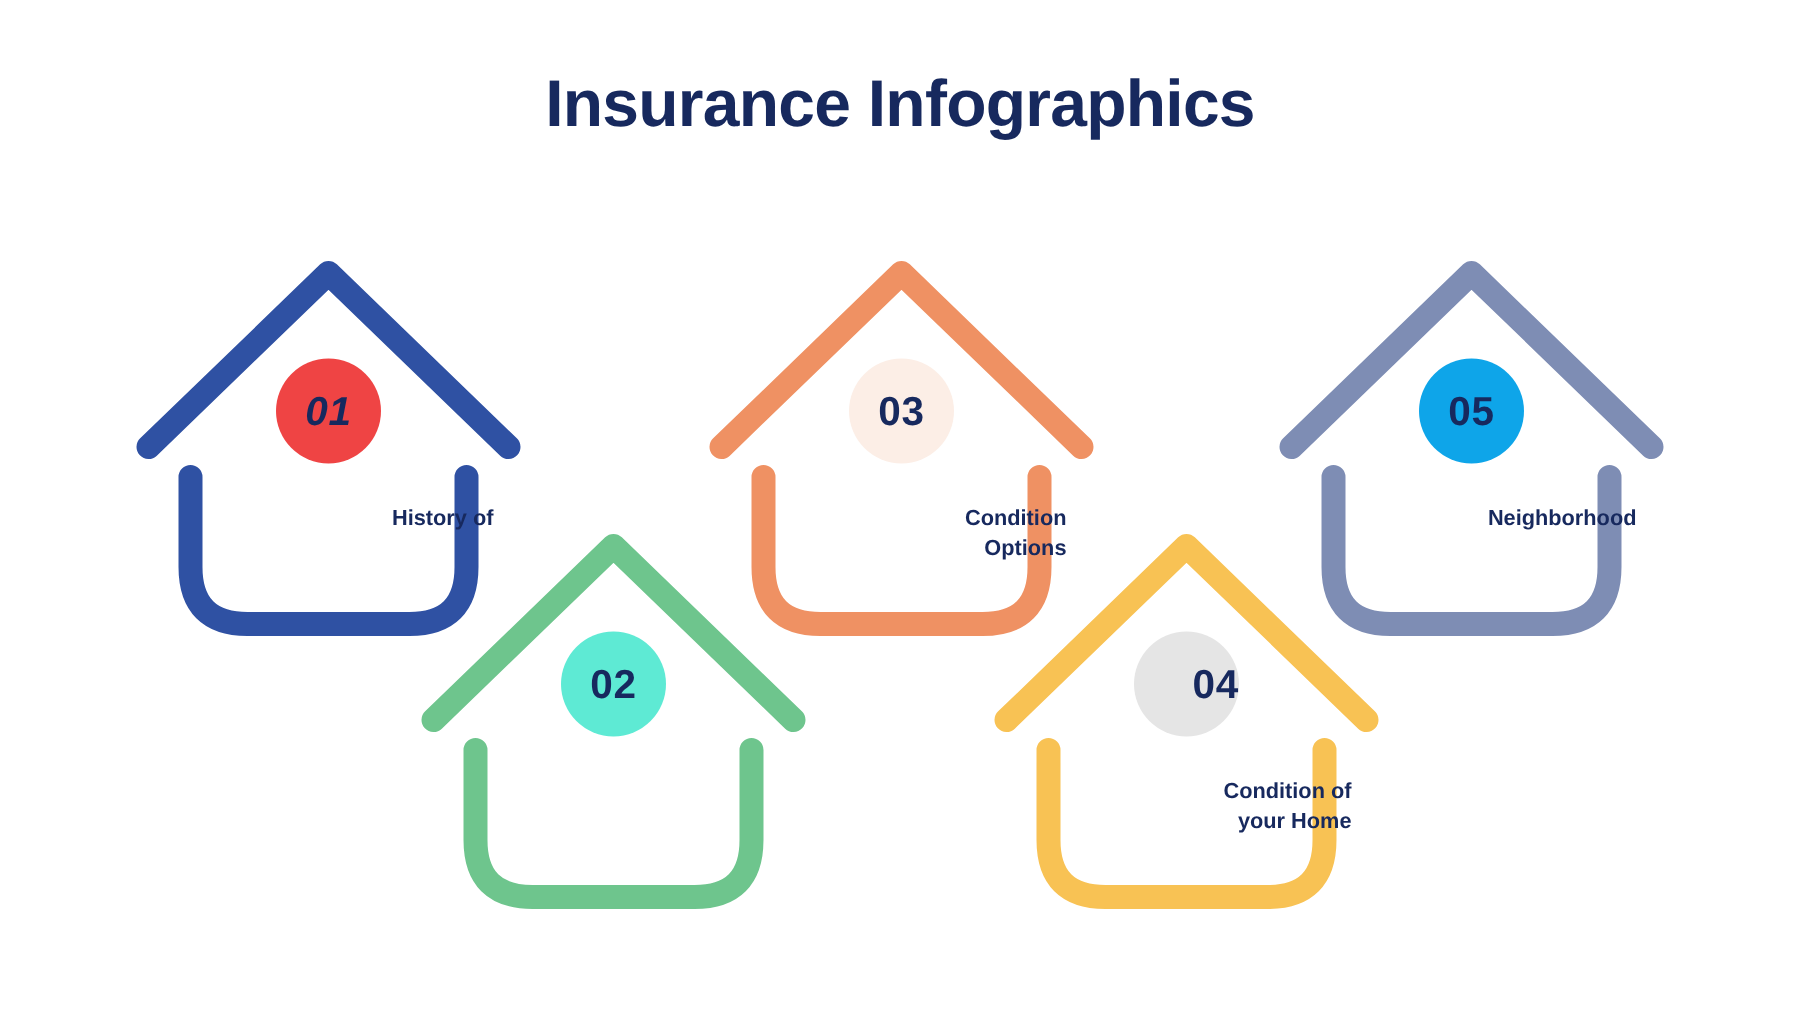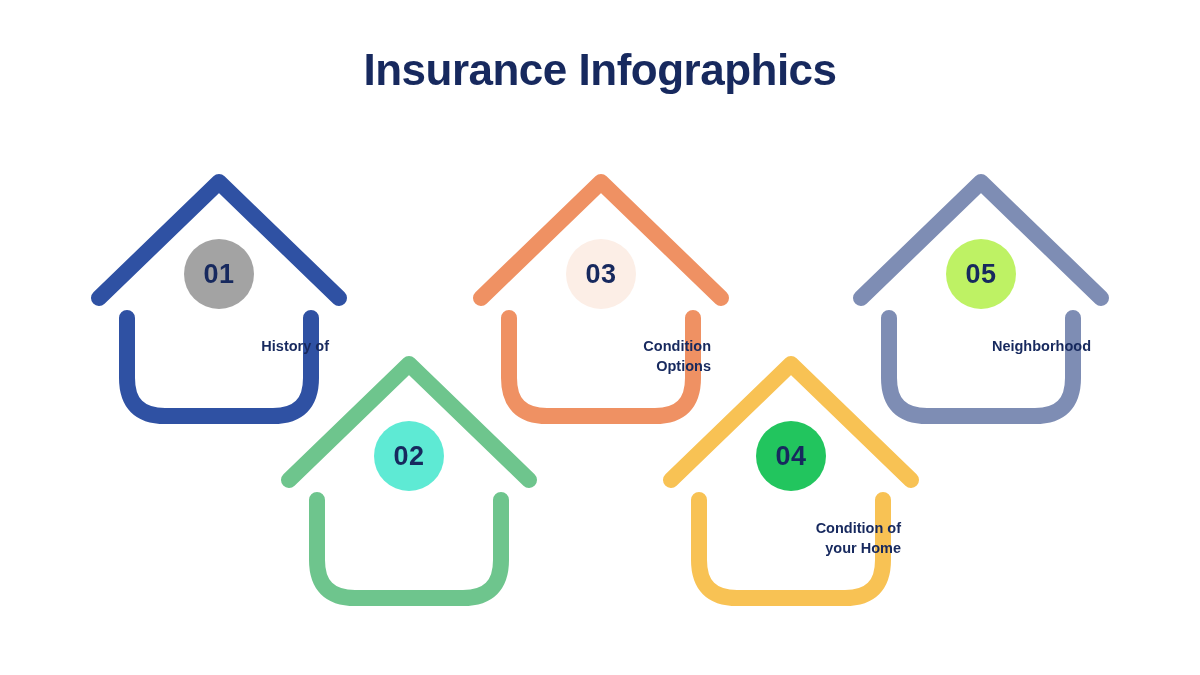--- a/index.html
+++ b/index.html
@@ -90,21 +90,21 @@
 <div id="slide">
 
   <div id="page-title">Insurance Infographics</div>
 
   <div id="houses">
       <div class="house" style="left: 89px; top: 172px;">
     <svg class="house-svg" viewBox="0 0 260 252">
       <path class="roof-path" d="M 10 126 L 130 10 L 250 126" fill="none" stroke-width="16" stroke-linecap="round" stroke-linejoin="round" stroke="#2f51a3"></path>
       <path class="body-path" d="M 38 146 L 38 206 Q 38 244 76 244 L 184 244 Q 222 244 222 206 L 222 146" fill="none" stroke-width="16" stroke-linecap="round" stroke-linejoin="round" stroke="#2f51a3"></path>
     </svg>
-    <div class="num-badge" style="background: #a3a3a3;">
+    <div class="num-badge" style="background: #ef4444; font-style: italic;">
       <span class="num-text">01</span>
     </div>
     <div class="house-label">
       <div class="label-l1">History of</div>
     </div>
   </div>
       <div class="house" style="left: 279px; top: 354px;">
     <svg class="house-svg" viewBox="0 0 260 252">
       <path class="roof-path" d="M 10 126 L 130 10 L 250 126" fill="none" stroke-width="16" stroke-linecap="round" stroke-linejoin="round" stroke="#6ec58d"></path>
       <path class="body-path" d="M 38 146 L 38 206 Q 38 244 76 244 L 184 244 Q 222 244 222 206 L 222 146" fill="none" stroke-width="16" stroke-linecap="round" stroke-linejoin="round" stroke="#6ec58d"></path>
@@ -124,34 +124,34 @@
     <div class="house-label">
       <div class="label-l1">Condition</div>
       <div class="label-l2">Options</div>
     </div>
   </div>
       <div class="house" style="left: 661px; top: 354px;">
     <svg class="house-svg" viewBox="0 0 260 252">
       <path class="roof-path" d="M 10 126 L 130 10 L 250 126" fill="none" stroke-width="16" stroke-linecap="round" stroke-linejoin="round" stroke="#f8c254"></path>
       <path class="body-path" d="M 38 146 L 38 206 Q 38 244 76 244 L 184 244 Q 222 244 222 206 L 222 146" fill="none" stroke-width="16" stroke-linecap="round" stroke-linejoin="round" stroke="#f8c254"></path>
     </svg>
-    <div class="num-badge" style="background: #22c55e;">
+    <div class="num-badge" style="background: #e5e5e5; justify-content: flex-end;">
       <span class="num-text">04</span>
     </div>
     <div class="house-label">
       <div class="label-l1">Condition of</div>
       <div class="label-l2">your Home</div>
     </div>
   </div>
       <div class="house" style="left: 851px; top: 172px;">
     <svg class="house-svg" viewBox="0 0 260 252">
       <path class="roof-path" d="M 10 126 L 130 10 L 250 126" fill="none" stroke-width="16" stroke-linecap="round" stroke-linejoin="round" stroke="#7e8db4"></path>
       <path class="body-path" d="M 38 146 L 38 206 Q 38 244 76 244 L 184 244 Q 222 244 222 206 L 222 146" fill="none" stroke-width="16" stroke-linecap="round" stroke-linejoin="round" stroke="#7e8db4"></path>
     </svg>
-    <div class="num-badge" style="background: #bef264;">
+    <div class="num-badge" style="background: #0ea5e9;">
       <span class="num-text">05</span>
     </div>
     <div class="house-label">
       <div class="label-l1">Neighborhood</div>
 
     </div>
   </div>
     </div>
 
 </div>

